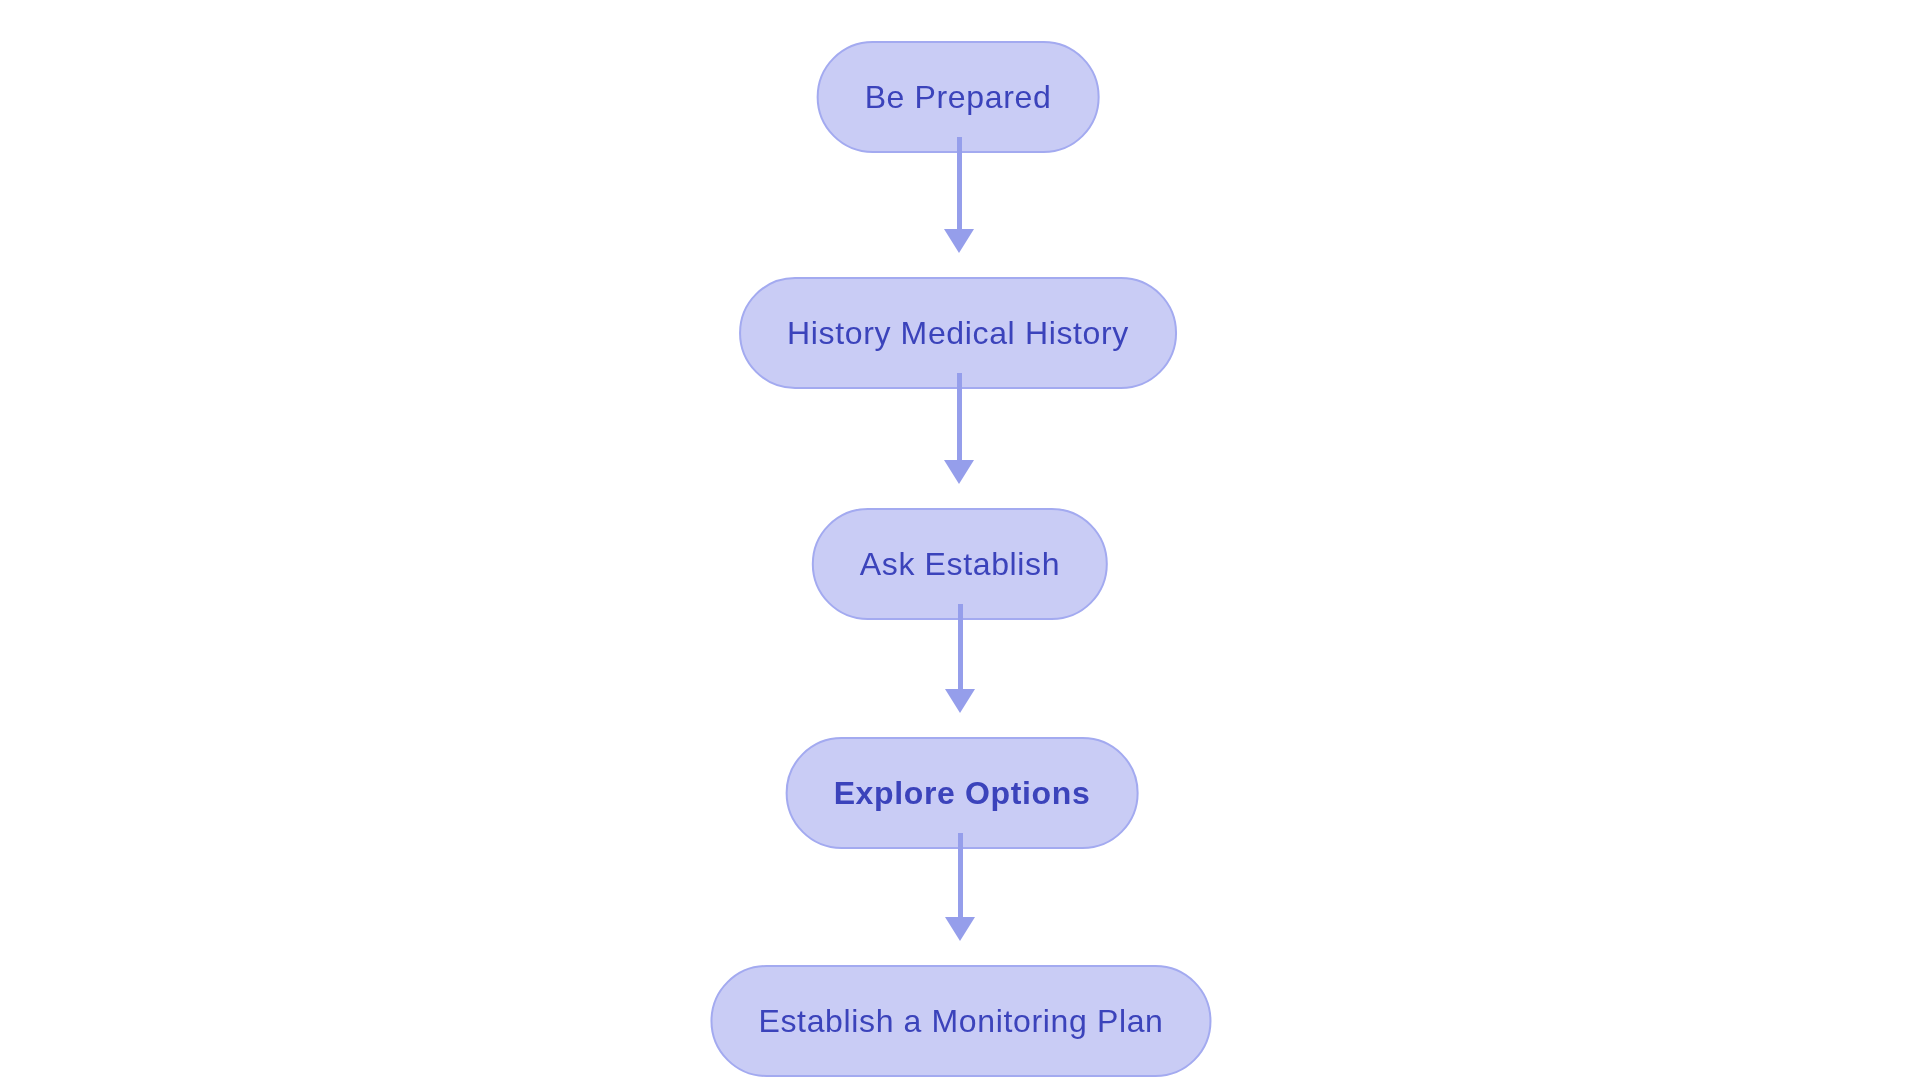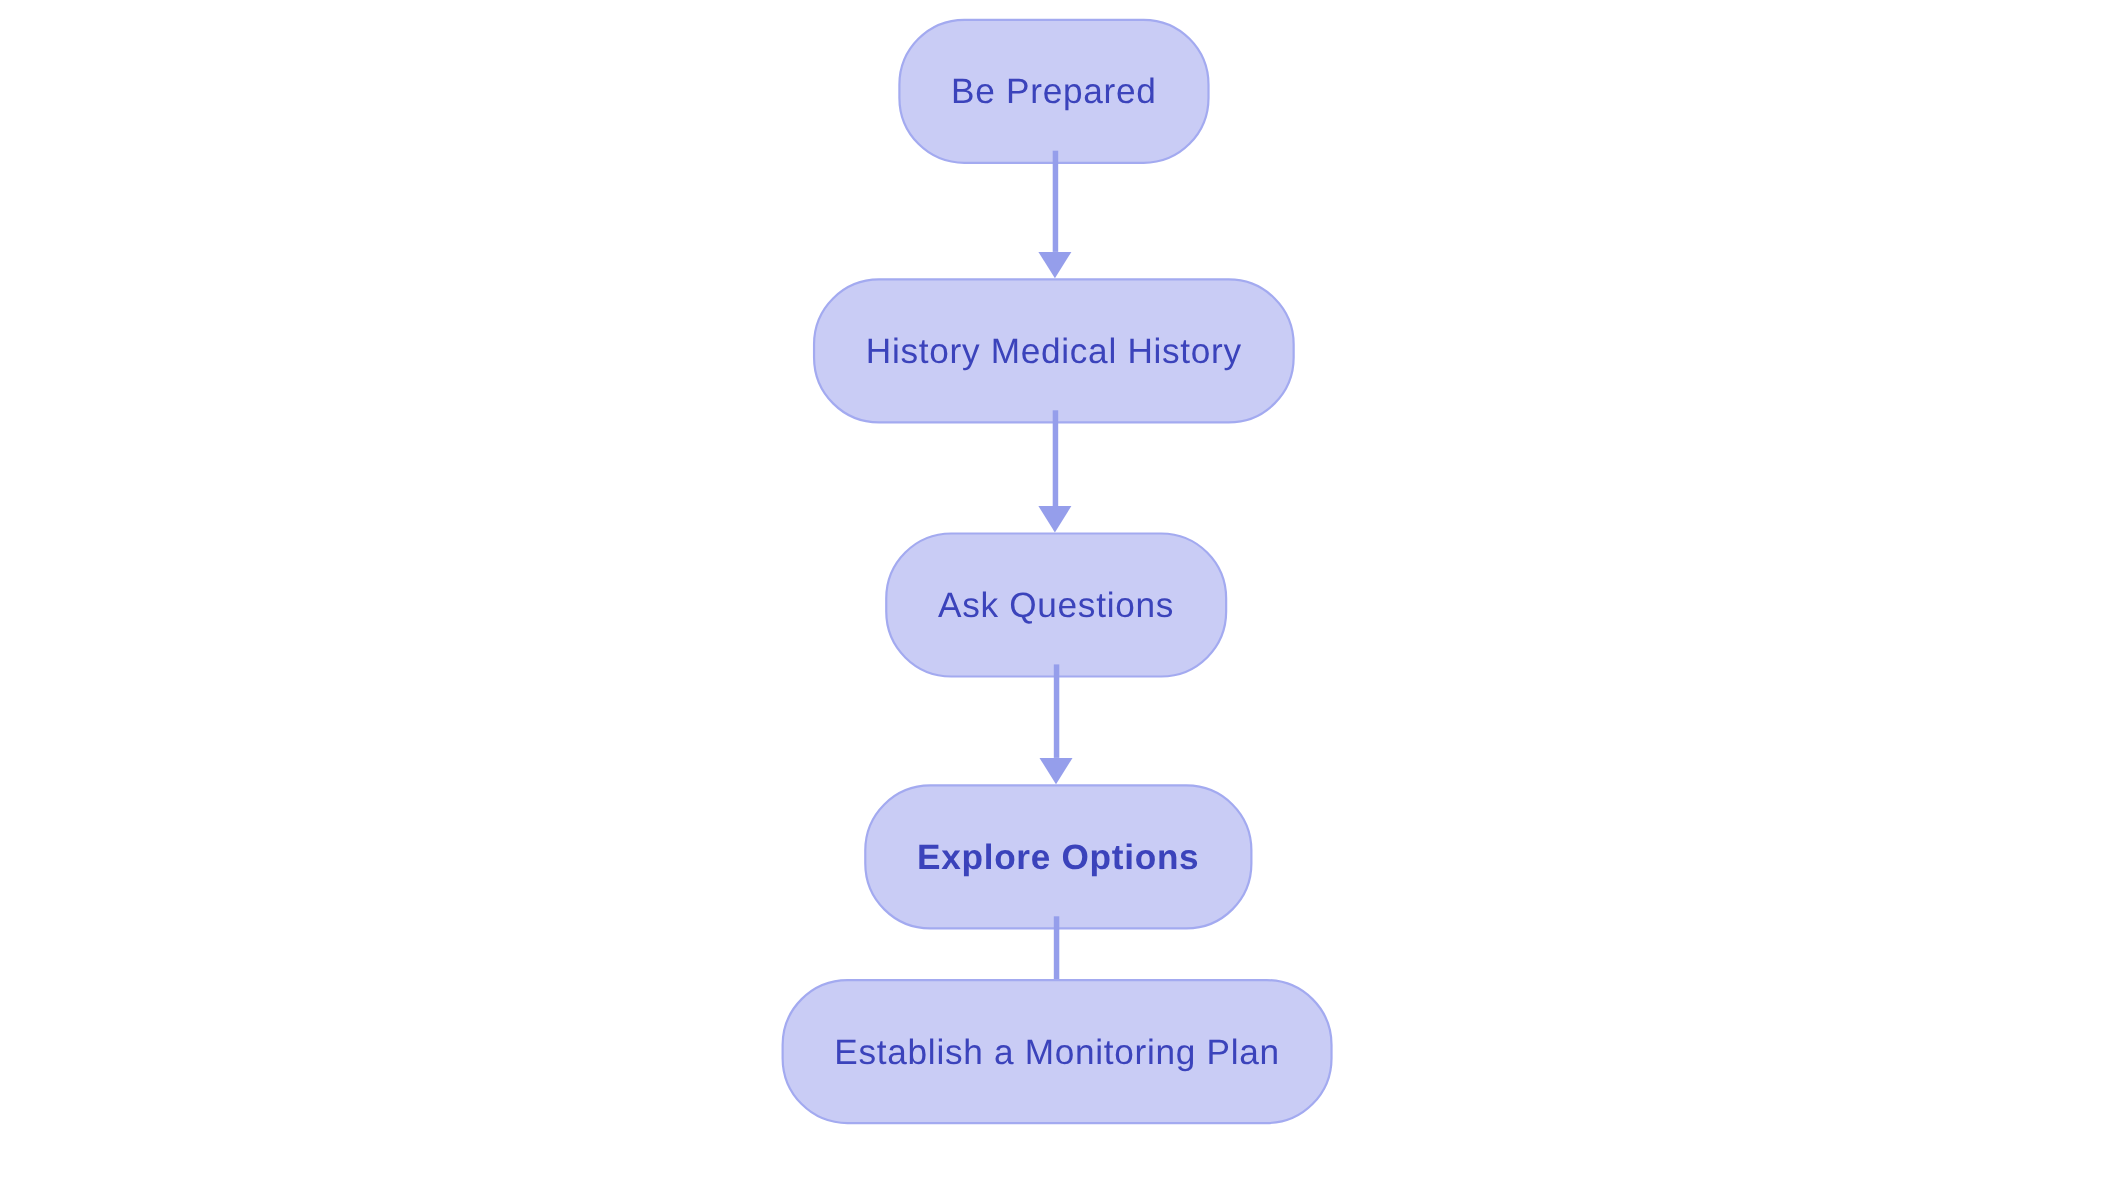--- a/index.html
+++ b/index.html
@@ -11,41 +11,42 @@
     position: relative;
     width: 1920px;
     height: 1083px;
     background: var(--background, #ffffff);
     font-family: "Liberation Sans", sans-serif;
     overflow: hidden;
   }
   .node {
     position: absolute;
     transform: translateX(-50%);
-    height: 132px;
+    height: 112px;
     border-radius: 60px;
     background: var(--node_fill, #c9ccf5);
     border: 2px solid var(--node_border, #a3aaf0);
     box-sizing: border-box;
     display: flex;
     align-items: center;
     justify-content: flex-start;
     padding: 0 46px;
     white-space: nowrap;
+    margin-top: 24px;
   }
   .node-label {
     font-size: 32px;
     letter-spacing: 0.02em;
     color: var(--node_text, #3b43bb);
   }
   .n1 { left: 958px; top: 17px; }
   .n2 { left: 958px; top: 253px; }
   .n3 { left: 960px; top: 484px; }
   .n4 { left: 962px; top: 713px; font-weight: bold; }
-  .n5 { left: 961px; top: 890px; }
+  .n5 { left: 961px; top: 941px; }
 
   .arrow {
     position: absolute;
     transform: translateX(-50%);
     width: 30px;
     display: flex;
     flex-direction: column;
     align-items: center;
   }
   .arrow-stem {
@@ -83,21 +84,21 @@
   <div class="node n2">
     <span class="node-label">History Medical History</span>
   </div>
 
   <div class="arrow a2">
     <div class="arrow-stem"></div>
     <div class="arrow-head"></div>
   </div>
 
   <div class="node n3">
-    <span class="node-label">Ask Questions</span>
+    <span class="node-label">Ask Establish</span>
   </div>
 
   <div class="arrow a3">
     <div class="arrow-stem"></div>
     <div class="arrow-head"></div>
   </div>
 
   <div class="node n4">
     <span class="node-label">Explore Options</span>
   </div>

